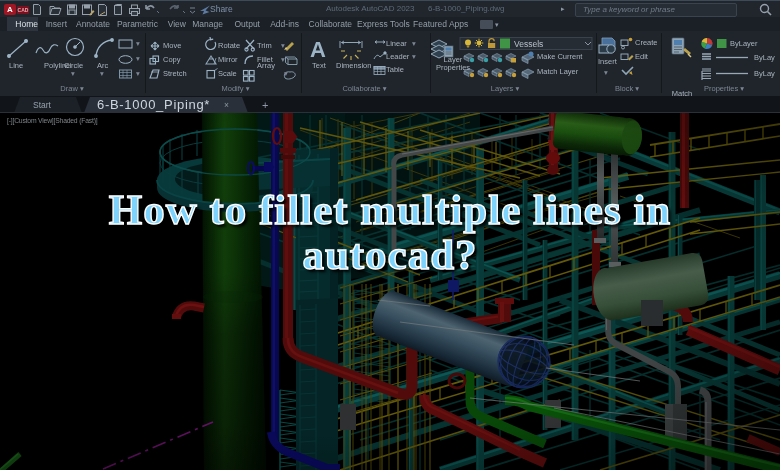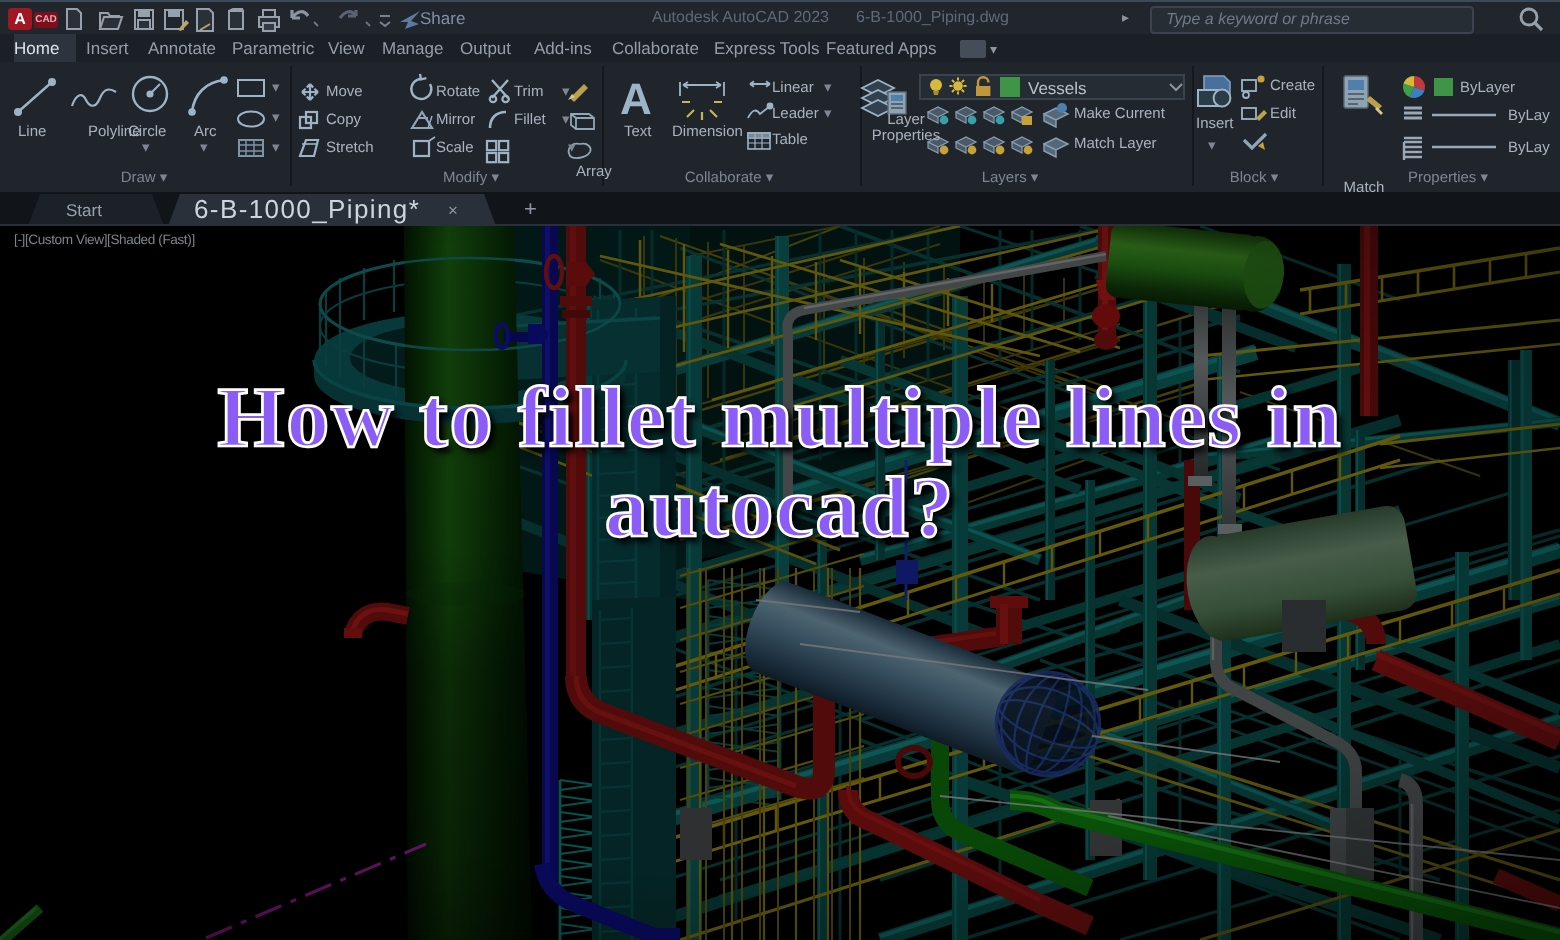--- a/index.html
+++ b/index.html
@@ -2,36 +2,36 @@
 <html><head><meta charset="utf-8">
 <style>
 html,body{margin:0;padding:0;width:780px;height:470px;overflow:hidden;background:#000;}
 body{font-family:"Liberation Sans",sans-serif;position:relative;}
 .abs{position:absolute;}
 
 #titlebar{position:absolute;left:0;top:0;width:780px;height:17px;background:#21262d;border-top:1px solid #3d4a57;box-sizing:border-box;}
 #titlebar .t{position:absolute;top:3px;font-size:9px;color:#5e6a77;}
 
 #tabrow{position:absolute;left:0;top:17px;width:780px;height:14px;background:#1b2026;}
-.rtab{position:absolute;top:0;height:14px;line-height:14px;font-size:8.5px;color:#959ea8;text-align:left;white-space:nowrap;}
+.rtab{position:absolute;top:0;height:14px;line-height:14px;font-size:8.5px;color:#959ea8;text-align:right;white-space:nowrap;}
 .rtab.active{background:#2d343d;color:#dfe4ea;}
 
 #ribbon{position:absolute;left:0;top:31px;width:780px;height:65px;background:#20252c;}
 .psep{position:absolute;top:2px;height:60px;width:1px;background:#14181d;}
 .pl{position:absolute;top:53px;font-size:7.5px;color:#7d8692;text-align:center;}
 .btxt{position:absolute;font-size:7.5px;color:#aab3bd;white-space:nowrap;line-height:8px;}
 
 #filebar{position:absolute;left:0;top:96px;width:780px;height:17px;background:#11151a;}
 .ftab{position:absolute;top:1px;height:16px;line-height:16px;font-size:8.5px;color:#98a2ad;}
 
 #vp{position:absolute;left:0;top:113px;width:780px;height:357px;background:#000;}
 #vplabel{position:absolute;left:7px;top:4px;font-size:6.8px;color:#7e8489;letter-spacing:-0.2px;}
 
 #headline{position:absolute;left:0;top:187px;width:780px;text-align:center;
- font-family:"Liberation Serif",serif;font-weight:700;color:#8b5cf6;
+ font-family:"Liberation Serif",serif;font-weight:700;color:#7dd3fc;
  font-size:43px;line-height:45px;letter-spacing:1px;
  text-shadow:3px 3px 3px rgba(0,0,0,0.92), 1px 1px 2px rgba(0,0,0,0.85);
  -webkit-text-stroke:1.35px #fff;}
 </style></head>
 <body>
 <div id="titlebar">
 
   <div class="abs" style="left:4px;top:3px;width:12px;height:11px;background:#a01622;border-radius:2px;color:#fff;font-size:8px;font-weight:bold;text-align:center;line-height:11px;">A</div>
   <div class="abs" style="left:17px;top:5px;width:12px;height:8px;background:#7c0f1d;border-radius:1px;color:#e8aab2;font-size:5px;font-weight:bold;text-align:center;line-height:8px;">CAD</div>
   <svg class="abs" style="left:30px;top:2px;" width="200" height="14" viewBox="0 0 200 14">
@@ -253,21 +253,21 @@
   <div class="btxt" style="left:136px;top:24px;color:#7d8692;">▾</div>
   <div class="btxt" style="left:136px;top:39px;color:#7d8692;">▾</div>
   <div class="btxt" style="left:163px;top:11px;">Move</div>
   <div class="btxt" style="left:218px;top:11px;">Rotate</div>
   <div class="btxt" style="left:257px;top:11px;">Trim</div>
   <div class="btxt" style="left:163px;top:25px;">Copy</div>
   <div class="btxt" style="left:218px;top:25px;">Mirror</div>
   <div class="btxt" style="left:257px;top:25px;">Fillet</div>
   <div class="btxt" style="left:163px;top:39px;">Stretch</div>
   <div class="btxt" style="left:218px;top:39px;">Scale</div>
-  <div class="btxt" style="left:257px;top:51px;margin-left:31px;">Array</div>
+  <div class="btxt" style="left:257px;top:31px;">Array</div>
   <div class="btxt" style="left:312px;top:31px;">Text</div>
   <div class="btxt" style="left:336px;top:31px;">Dimension</div>
   <div class="btxt" style="left:386px;top:9px;">Linear</div>
   <div class="btxt" style="left:386px;top:22px;">Leader</div>
   <div class="btxt" style="left:386px;top:35px;">Table</div>
   <div class="btxt" style="left:430px;top:25px;width:46px;text-align:center;">Layer<br>Properties</div>
   <div class="btxt" style="left:537px;top:22px;">Make Current</div>
   <div class="btxt" style="left:537px;top:37px;">Match Layer</div>
   <div class="btxt" style="left:598px;top:27px;">Insert</div>
   <div class="btxt" style="left:604px;top:38px;color:#7d8692;">▾</div>

